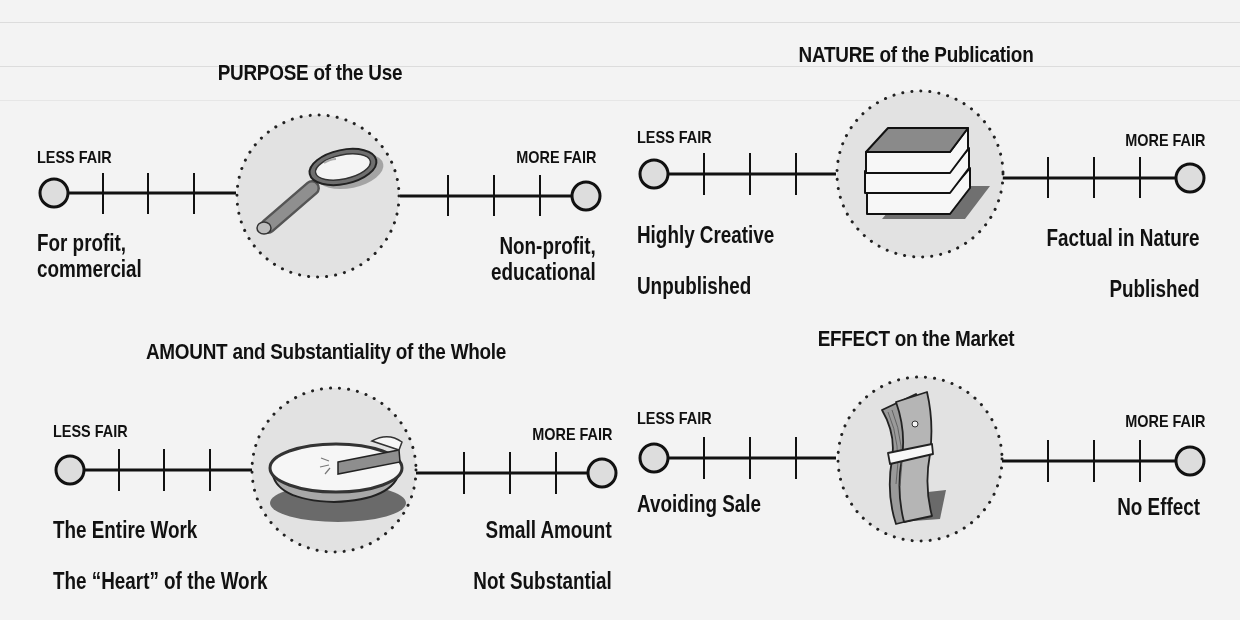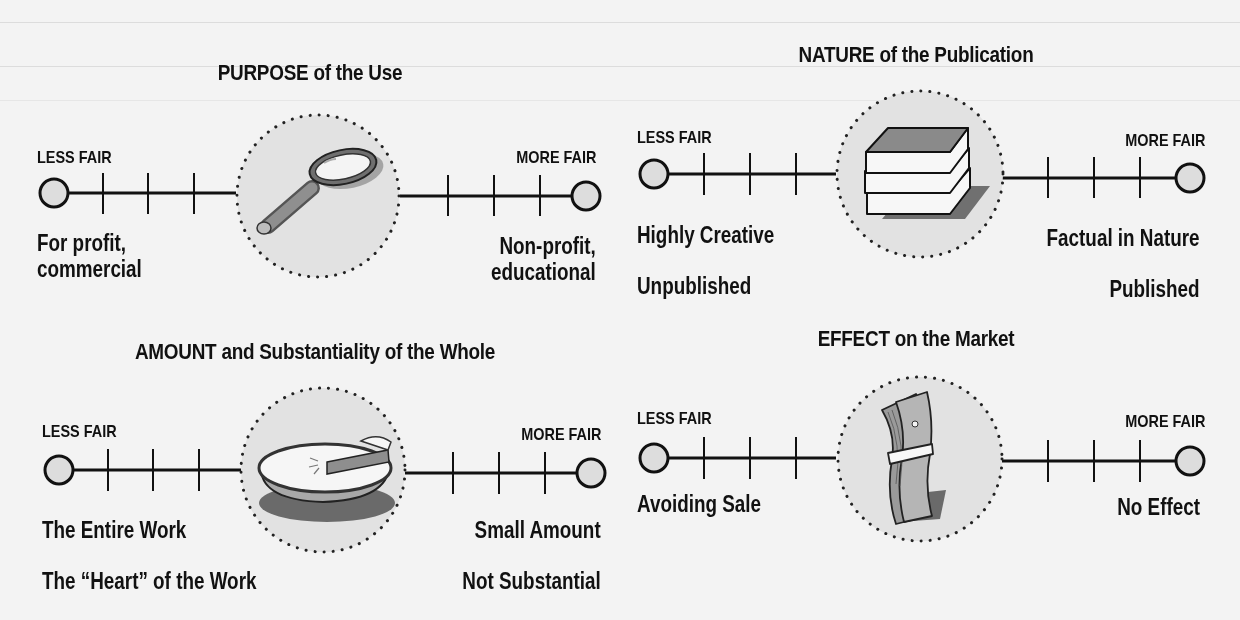--- a/index.html
+++ b/index.html
@@ -120,21 +120,21 @@
   <div class="desc left" style="left:17px;top:202px;line-height:51px;">
     <div>Highly Creative</div>
     <div>Unpublished</div>
   </div>
   <div class="desc right" style="right:40px;top:205px;line-height:51px;">
     <div>Factual in Nature</div>
     <div>Published</div>
   </div>
 </div>
 
-<div class="panel" style="left:5px;top:310px;">
+<div class="panel" style="left:16px;top:310px;">
   <div class="title" style="top:29px;">
     <span class="cap">AMOUNT</span><span class="rest"> and Substantiality of the Whole</span>
   </div>
   <div class="endlabel left" style="left:37px;top:112px;">LESS FAIR</div>
   <div class="endlabel right" style="right:24px;top:115px;">MORE FAIR</div>
 
   <svg class="scale" width="620" height="310">
     <line x1="68" y1="160" x2="236" y2="160" stroke="#111" stroke-width="3"></line>
     <line x1="400" y1="163" x2="571" y2="163" stroke="#111" stroke-width="3"></line>
     <g stroke="#111" stroke-width="2">

